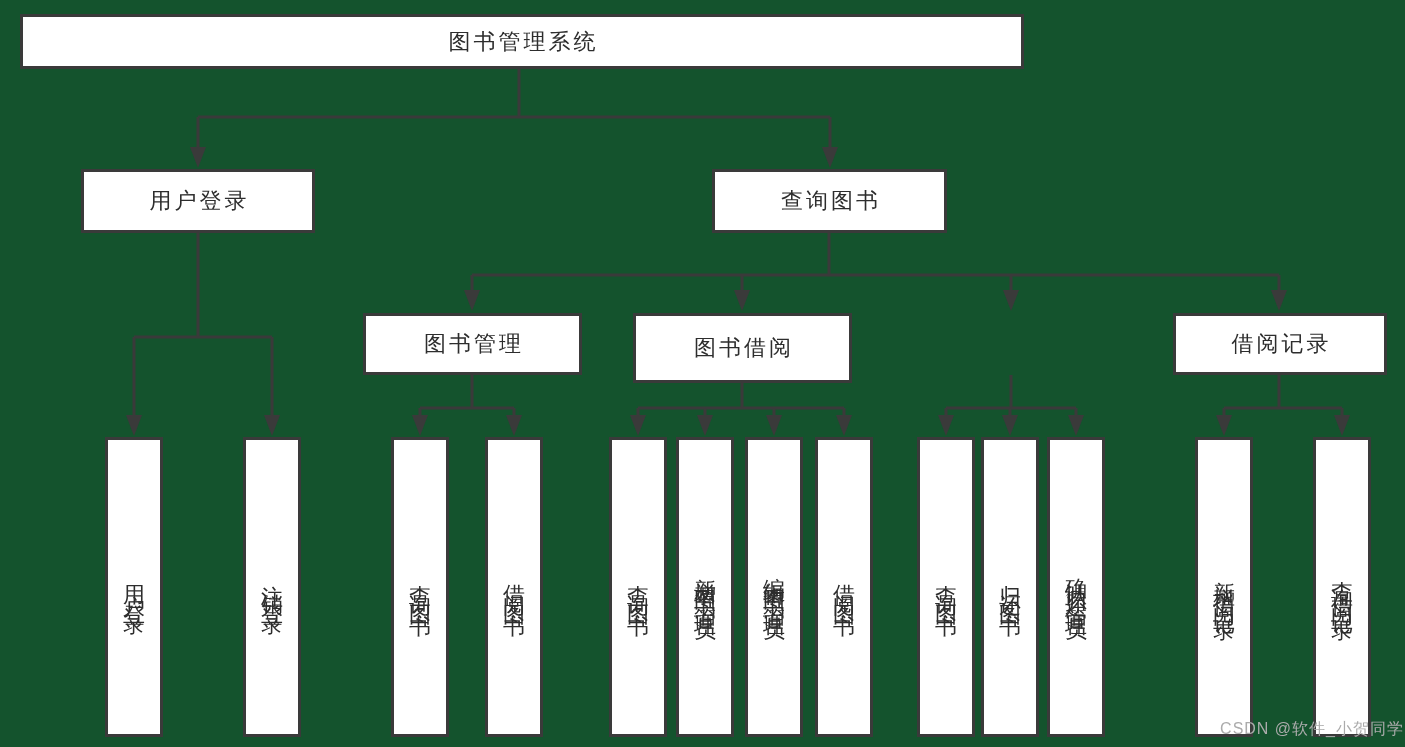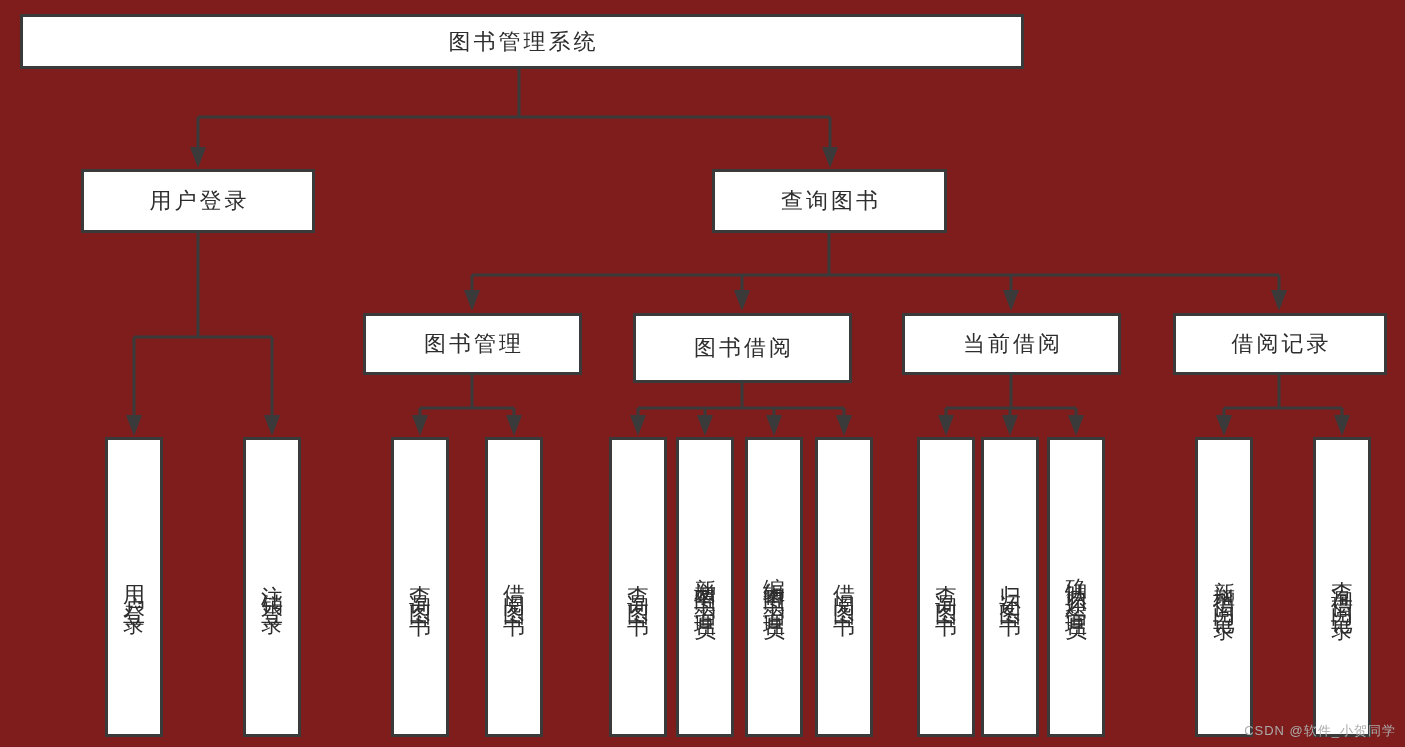--- a/index.html
+++ b/index.html
@@ -1,20 +1,20 @@
 <!DOCTYPE html>
 <html><head>
 <meta charset="utf-8">
 <style>
   html, body { margin: 0; padding: 0; background: #ffffff; }
   #canvas {
     position: relative;
     width: 1405px;
     height: 747px;
-    background: #7f1d1d;
+    background: #14532d;
     font-family: "Liberation Sans", "DejaVu Sans", sans-serif;
     overflow: hidden;
   }
   #wires {
     position: absolute;
     left: 0; top: 0;
     width: 1405px; height: 747px;
     pointer-events: none;
   }
   .hbox {
@@ -52,23 +52,23 @@
     stroke: #3a3a3a;
     stroke-width: 3;
     fill: none;
   }
   .head {
     fill: #3a3a3a;
     stroke: none;
   }
   #watermark {
     position: absolute;
-    right: 9px;
+    right: 1px;
     bottom: 7px;
-    font-size: 13px;
+    font-size: 16px;
     letter-spacing: 1px;
     color: #ababab;
     z-index: 5;
     white-space: nowrap;
   }
 </style>
 </head>
 <body>
 
 <div id="canvas">
@@ -123,21 +123,20 @@
     </g>
   </svg>
 
   <div class="hbox" style="left:20px; top:14px; width:1004px; height:55px;">图书管理系统</div>
 
   <div class="hbox" style="left:81px; top:169px; width:234px; height:64px;">用户登录</div>
   <div class="hbox" style="left:712px; top:169px; width:235px; height:64px;">查询图书</div>
 
   <div class="hbox" style="left:363px; top:313px; width:219px; height:62px;">图书管理</div>
   <div class="hbox" style="left:633px; top:313px; width:219px; height:70px;text-align:center;">图书借阅</div>
-  <div class="hbox" style="left:902px; top:313px; width:219px; height:62px;">当前借阅</div>
   <div class="hbox" style="left:1173px; top:313px; width:214px; height:62px;">借阅记录</div>
 
   <div class="vbox" style="left:105px;">用户登录</div>
   <div class="vbox" style="left:243px;">注销登录</div>
 
   <div class="vbox" style="left:391px;">查询图书</div>
   <div class="vbox" style="left:485px;">借阅图书</div>
 
   <div class="vbox" style="left:609px;">查询图书</div>
   <div class="vbox" style="left:676px; letter-spacing:6px;">新增图书（管理员）</div>

